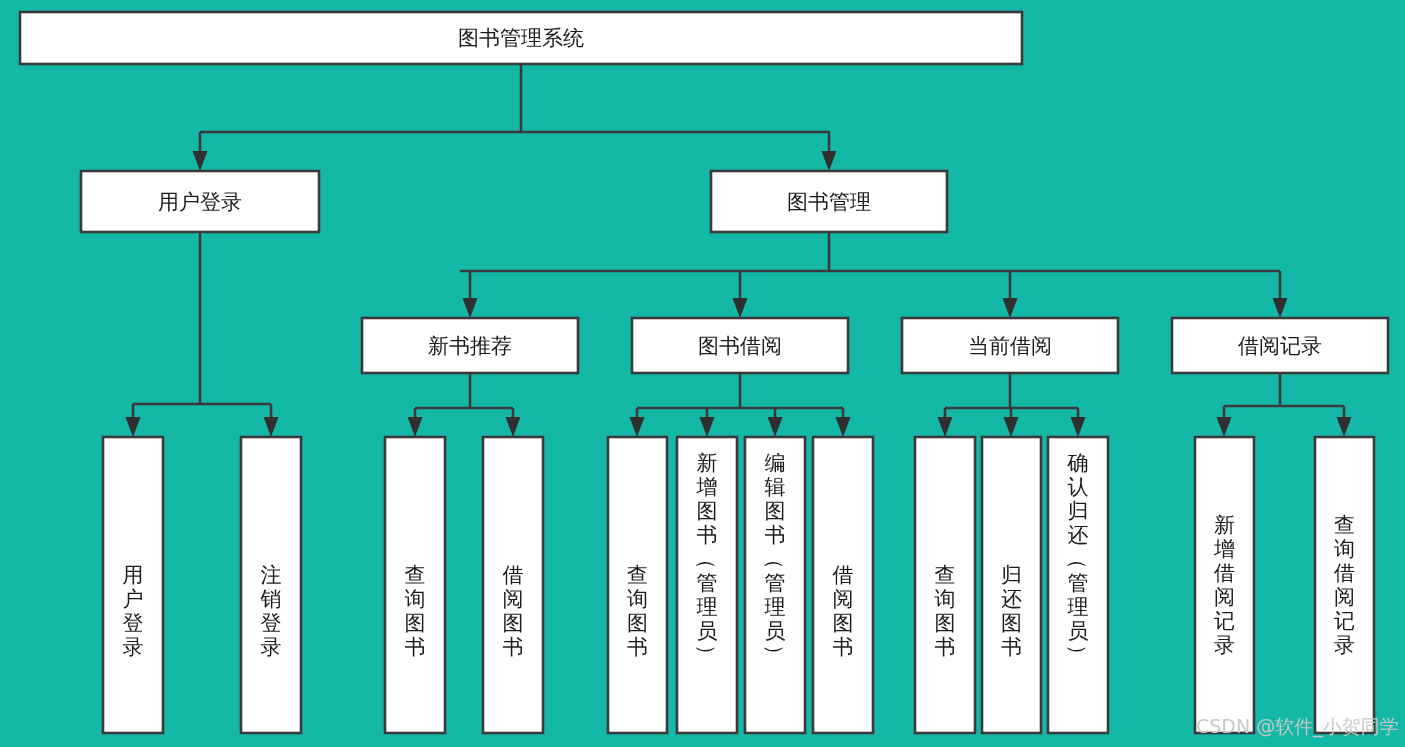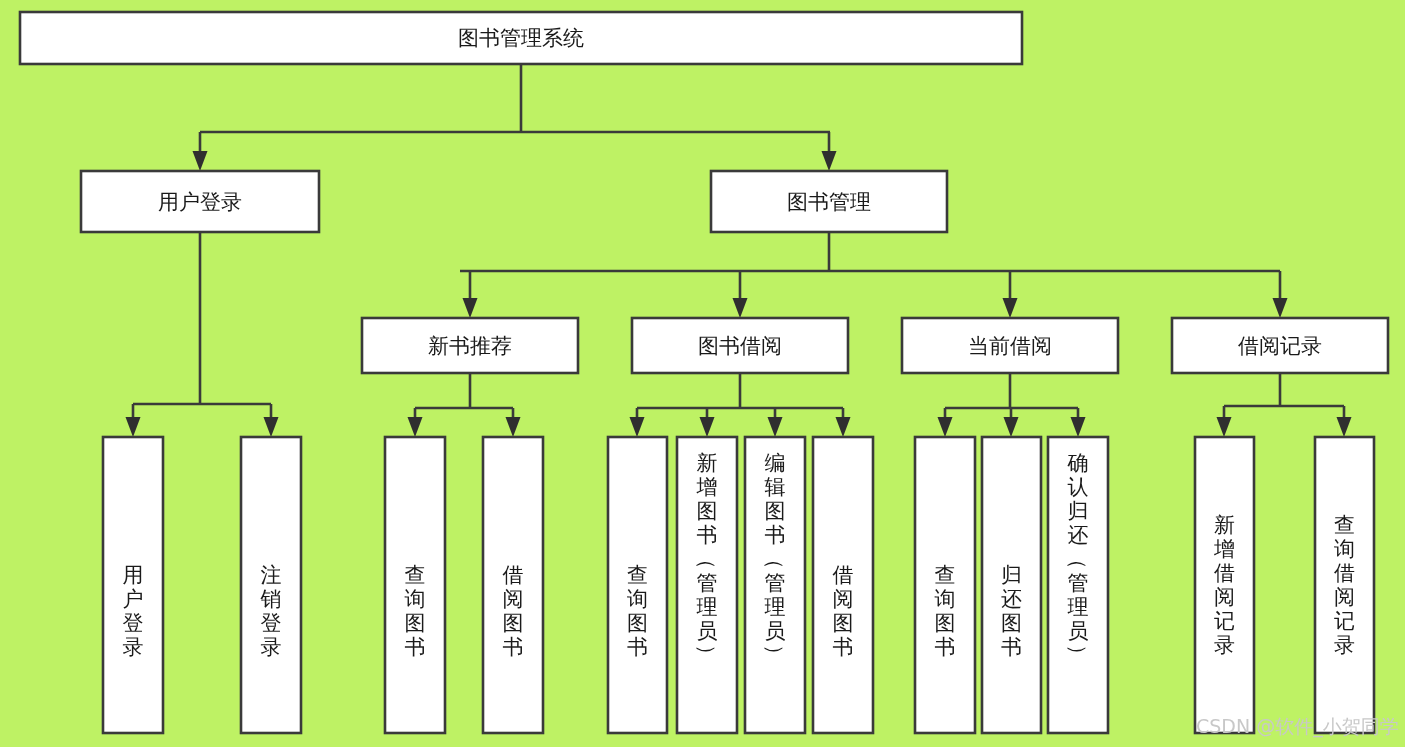--- a/index.html
+++ b/index.html
@@ -11,21 +11,21 @@
   body {
     width: 1405px;
     height: 747px;
     overflow: hidden;
     font-family: "DejaVu Sans", "Liberation Sans", sans-serif;
   }
   #diagram-root {
     position: relative;
     width: 1405px;
     height: 747px;
-    background: #bef264;
+    background: #14b8a6;
   }
   svg#diagram-canvas {
     position: absolute;
     left: 0;
     top: 0;
     width: 1405px;
     height: 747px;
     display: block;
   }
   .node-box {

